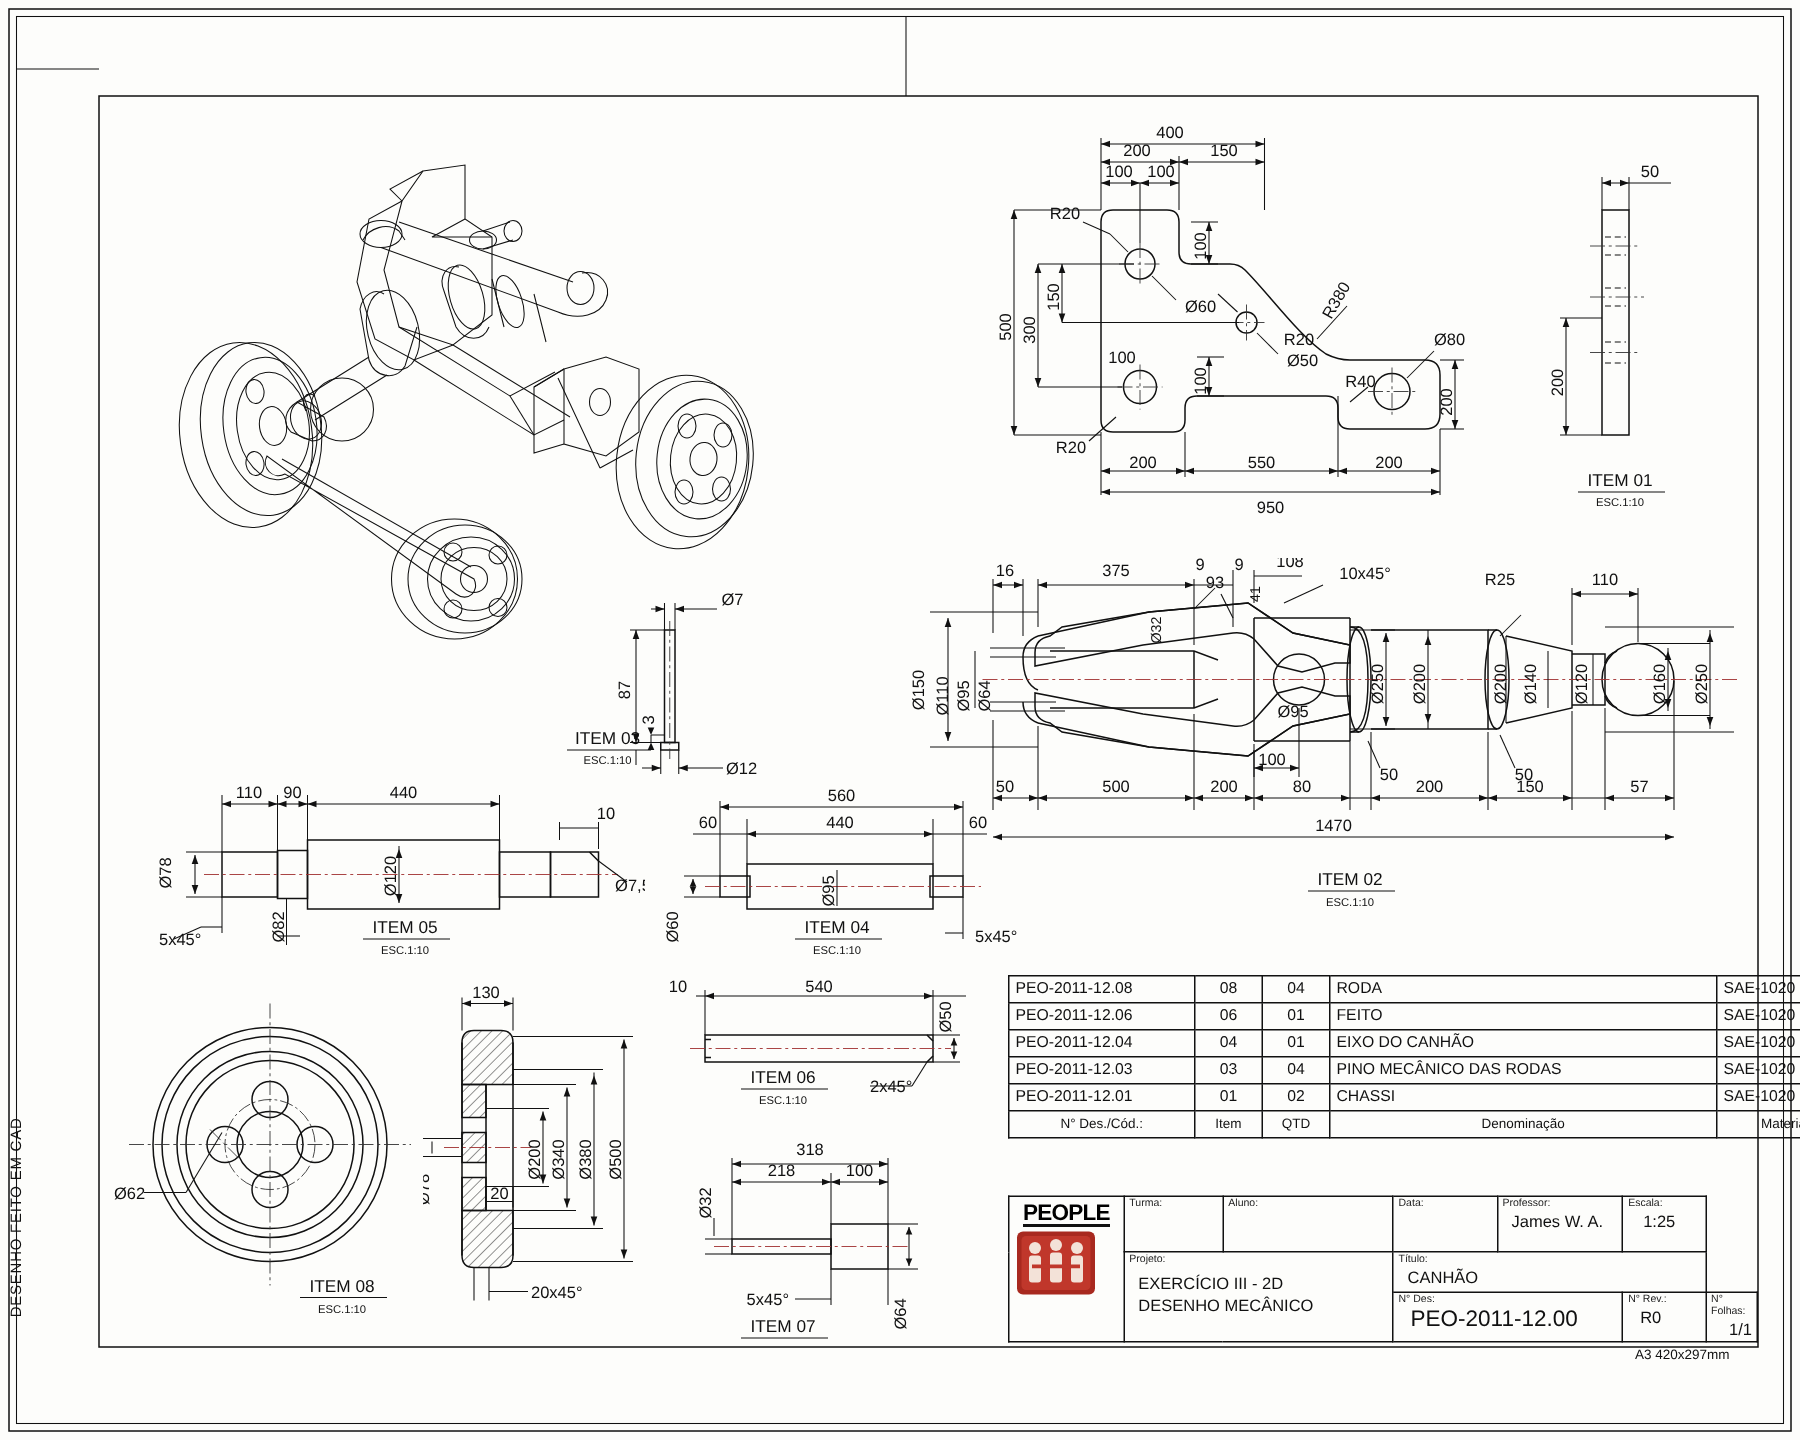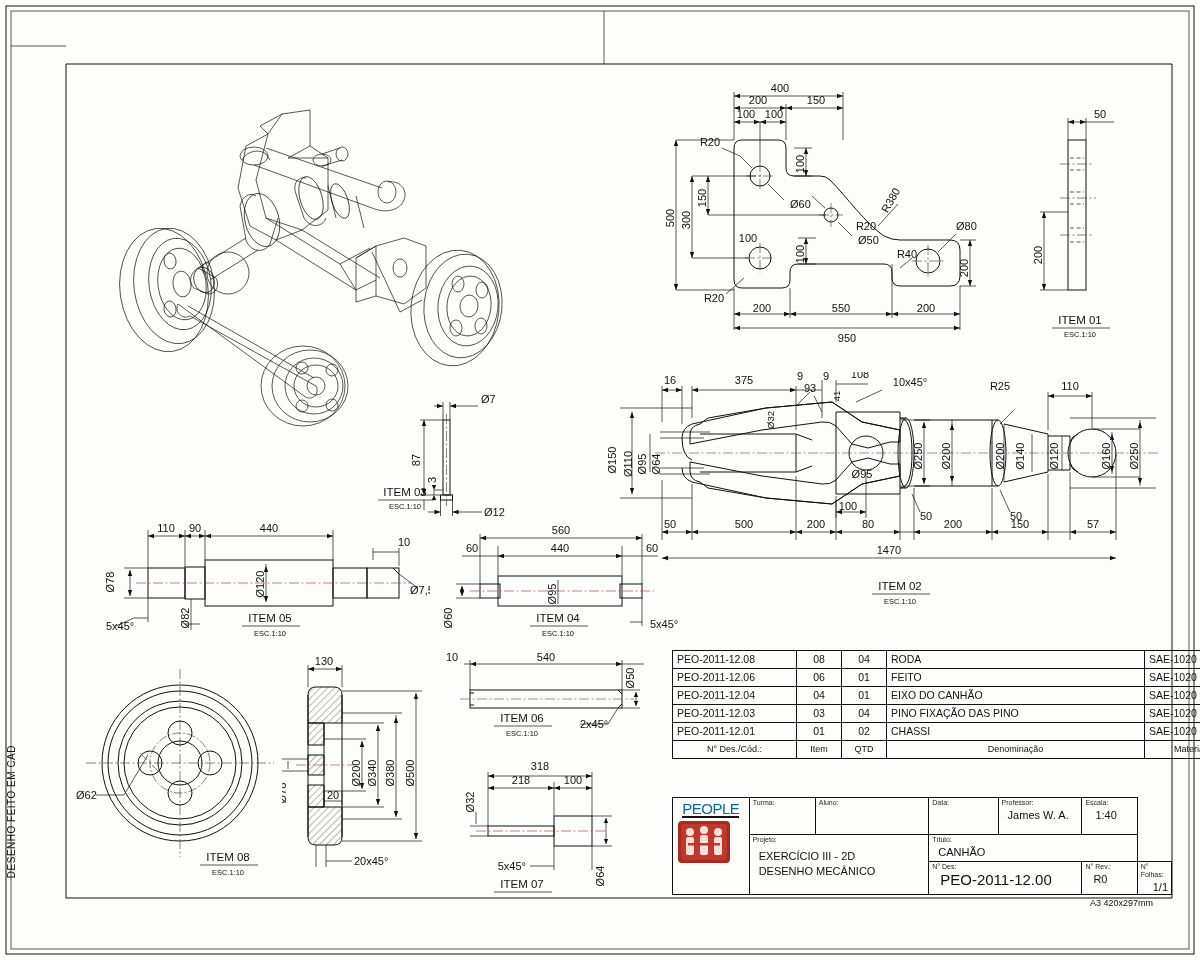--- a/index.html
+++ b/index.html
@@ -18,21 +18,21 @@
   .hid{stroke:#111;fill:none;stroke-width:0.7;stroke-dasharray:4 2.5;}
   table.bom{border-collapse:collapse;font-size:10.5px;color:#111;}
   table.bom td{border:1px solid #111;padding:1px 4px;height:15px;line-height:15px;white-space:nowrap;}
   .c{text-align:center;}
   .tb{border-collapse:collapse;font-size:9px;color:#111;}
   .tb td{border:1px solid #111;vertical-align:top;padding:1px 3px;}
   .lbl{font-size:7px;color:#222;display:block;line-height:8px;}
   .val{font-size:11px;color:#111;display:block;padding-left:6px;padding-top:2px;}
   .valbig{font-size:15px;color:#111;display:block;padding-left:8px;}
   .peoplelogo{width:74px;text-align:center;}
-  .pw{font-weight:normal;font-size:15px;letter-spacing:-0.5px;color:#0369a1;border-bottom:2px solid #111;display:inline-block;line-height:15px;}
+  .pw{font-weight:bold;font-size:15px;letter-spacing:-0.5px;color:#000000;border-bottom:2px solid #111;display:inline-block;line-height:15px;}
   .vtext{writing-mode:vertical-rl;transform:rotate(180deg);}
 </style>
 </head>
 <body>
 
 <div id="sheet">
 
   <svg class="abs" style="left:0;top:0" width="1200" height="960">
     <rect x="6" y="6" width="1188" height="948" class="ln"></rect>
     <rect x="11" y="11" width="1178" height="938" class="lnT"></rect>
@@ -848,21 +848,21 @@
           <td class="" style="width: 115px;">PEO-2011-12.04</td>
           <td class="c" style="width: 36px;">04</td>
           <td class="c" style="width: 36px;">01</td>
           <td class="" style="width: auto;">EIXO DO CANHÃO</td>
           <td class="" style="width: 82px;">SAE-1020</td>
         </tr>
         <tr>
           <td class="" style="width: 115px;">PEO-2011-12.03</td>
           <td class="c" style="width: 36px;">03</td>
           <td class="c" style="width: 36px;">04</td>
-          <td class="" style="width: auto;">PINO FIXAÇÃO DAS PINO</td>
+          <td class="" style="width: auto;">PINO MECÂNICO DAS RODAS</td>
           <td class="" style="width: 82px;">SAE-1020</td>
         </tr>
         <tr>
           <td class="" style="width: 115px;">PEO-2011-12.01</td>
           <td class="c" style="width: 36px;">01</td>
           <td class="c" style="width: 36px;">02</td>
           <td class="" style="width: auto;">CHASSI</td>
           <td class="" style="width: 82px;">SAE-1020</td>
         </tr>
         <tr>
@@ -909,21 +909,21 @@
       <td style="width:78px;">
         <span class="lbl">Data:</span>
         <span class="val"></span>
       </td>
       <td style="width:90px;">
         <span class="lbl">Professor:</span>
         <span class="val">James W. A.</span>
       </td>
       <td style="width:54px;">
         <span class="lbl">Escala:</span>
-        <span class="val" style="padding-left:10px">1:40</span>
+        <span class="val" style="padding-left:10px">1:25</span>
       </td>
     </tr>
     <tr>
       <td rowspan="2" colspan="2" style="height:56px;">
         <span class="lbl">Projeto:</span>
         <span class="val" style="padding-top:6px">EXERCÍCIO III - 2D</span>
         <span class="val" style="padding-top:3px">DESENHO MECÂNICO</span>
       </td>
       <td colspan="3" style="height:24px;">
         <span class="lbl">Título:</span>

